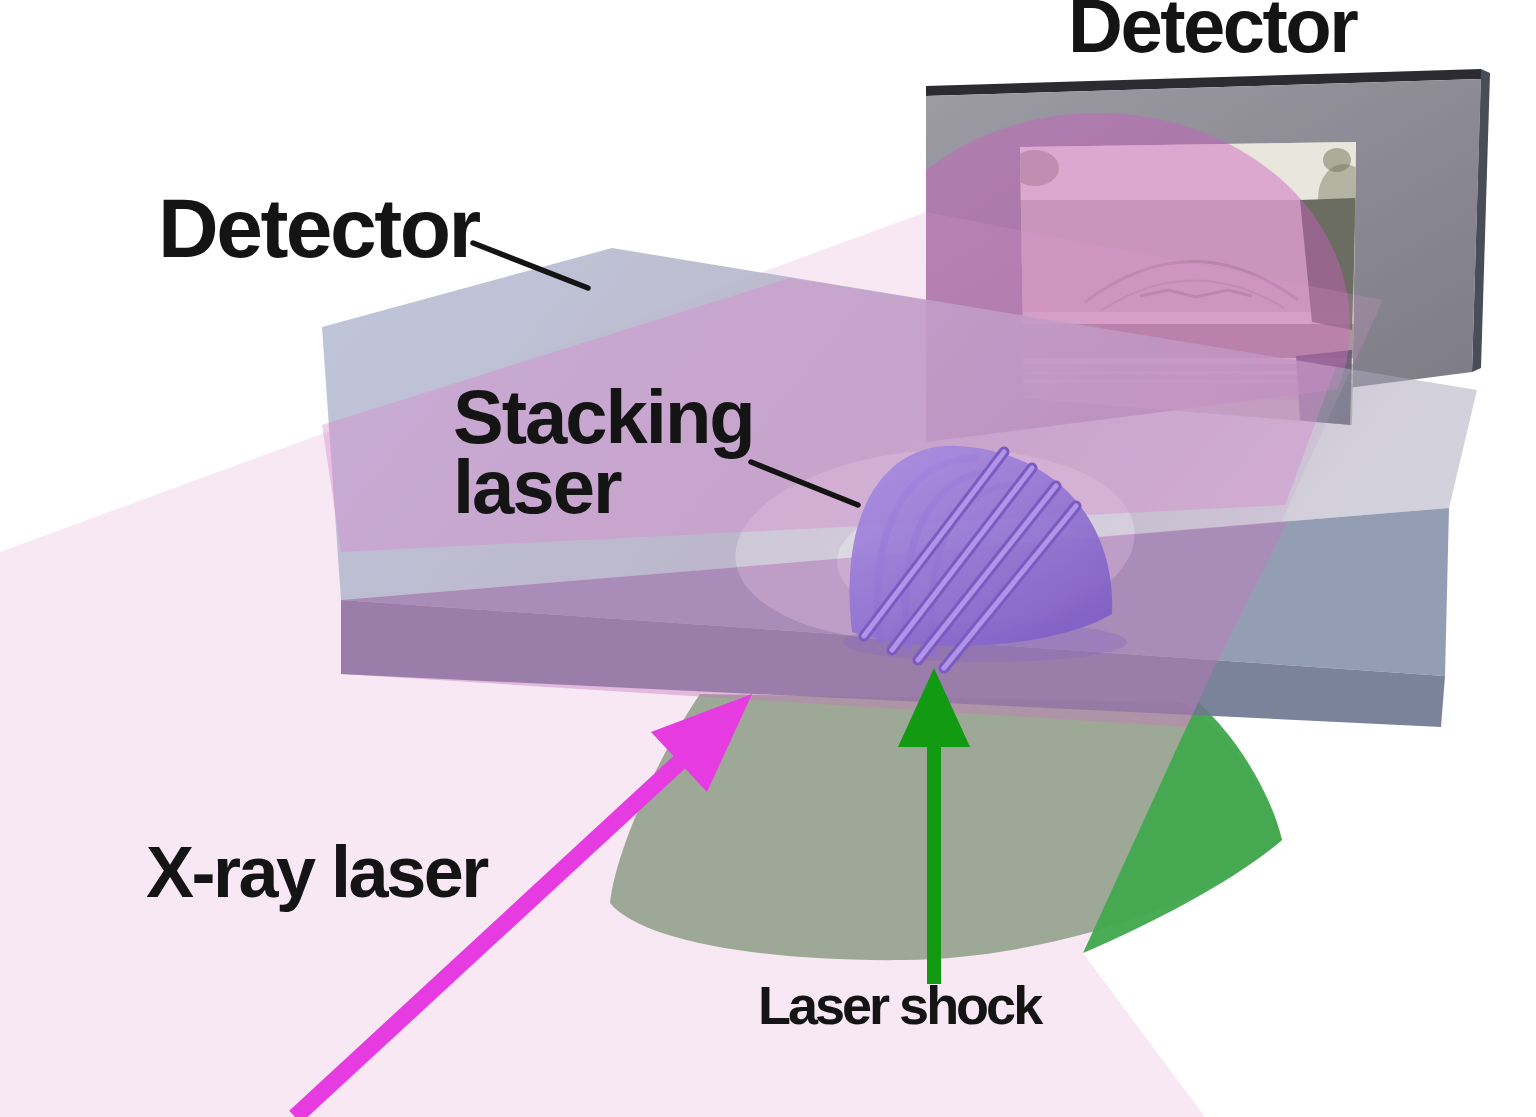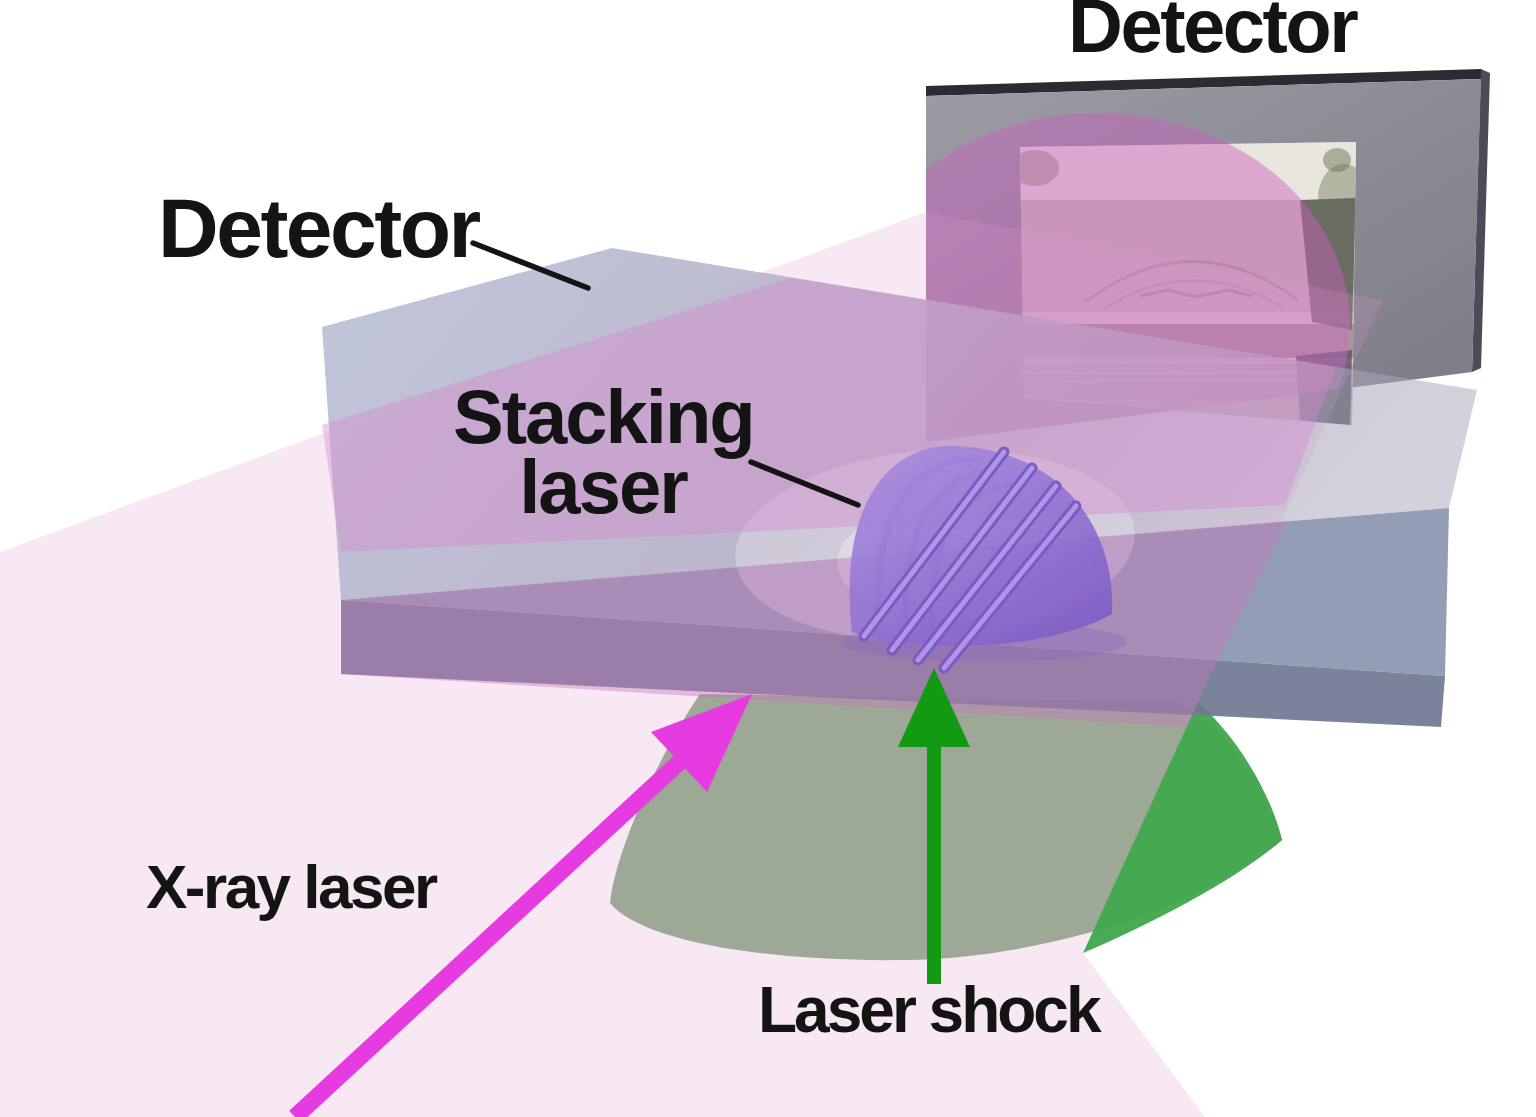--- a/index.html
+++ b/index.html
@@ -15,24 +15,24 @@
     position:absolute;
     color:#141414;
     font-weight:600;
     letter-spacing:-2px;
     white-space:nowrap;
     line-height:1;
     user-select:none;
   }
   .lbl-detector{left:1068px;top:-12px;font-size:76px;letter-spacing:-2.5px;}
   .lbl-diamond{left:158px;top:186px;font-size:84px;letter-spacing:-2.5px;}
-  .lbl-stacking{left:453px;top:382px;width:300px;text-align:center;font-size:76px;line-height:0.92;letter-spacing:-2px;}
+  .lbl-stacking{left:453px;top:382px;width:300px;font-size:76px;line-height:0.92;letter-spacing:-2px;}
   .lbl-stacking span{display:block;}
-  .lbl-xray{left:146px;top:856px;font-size:62px;letter-spacing:-2.5px;}
-  .lbl-laser{left:758px;top:978px;font-size:64px;letter-spacing:-3px;}
+  .lbl-xray{left:146px;top:836px;font-size:72px;letter-spacing:-2.5px;}
+  .lbl-laser{left:758px;top:978px;font-size:54px;letter-spacing:-3px;}
 </style>
 </head>
 <body>
 
 <div id="stage">
 
 <svg id="scene-svg" viewBox="0 0 1536 1117">
   <defs>
     <linearGradient id="gradDet" x1="0" y1="0" x2="0.9" y2="1">
       <stop offset="0" stop-color="#9d9ba4"></stop>

